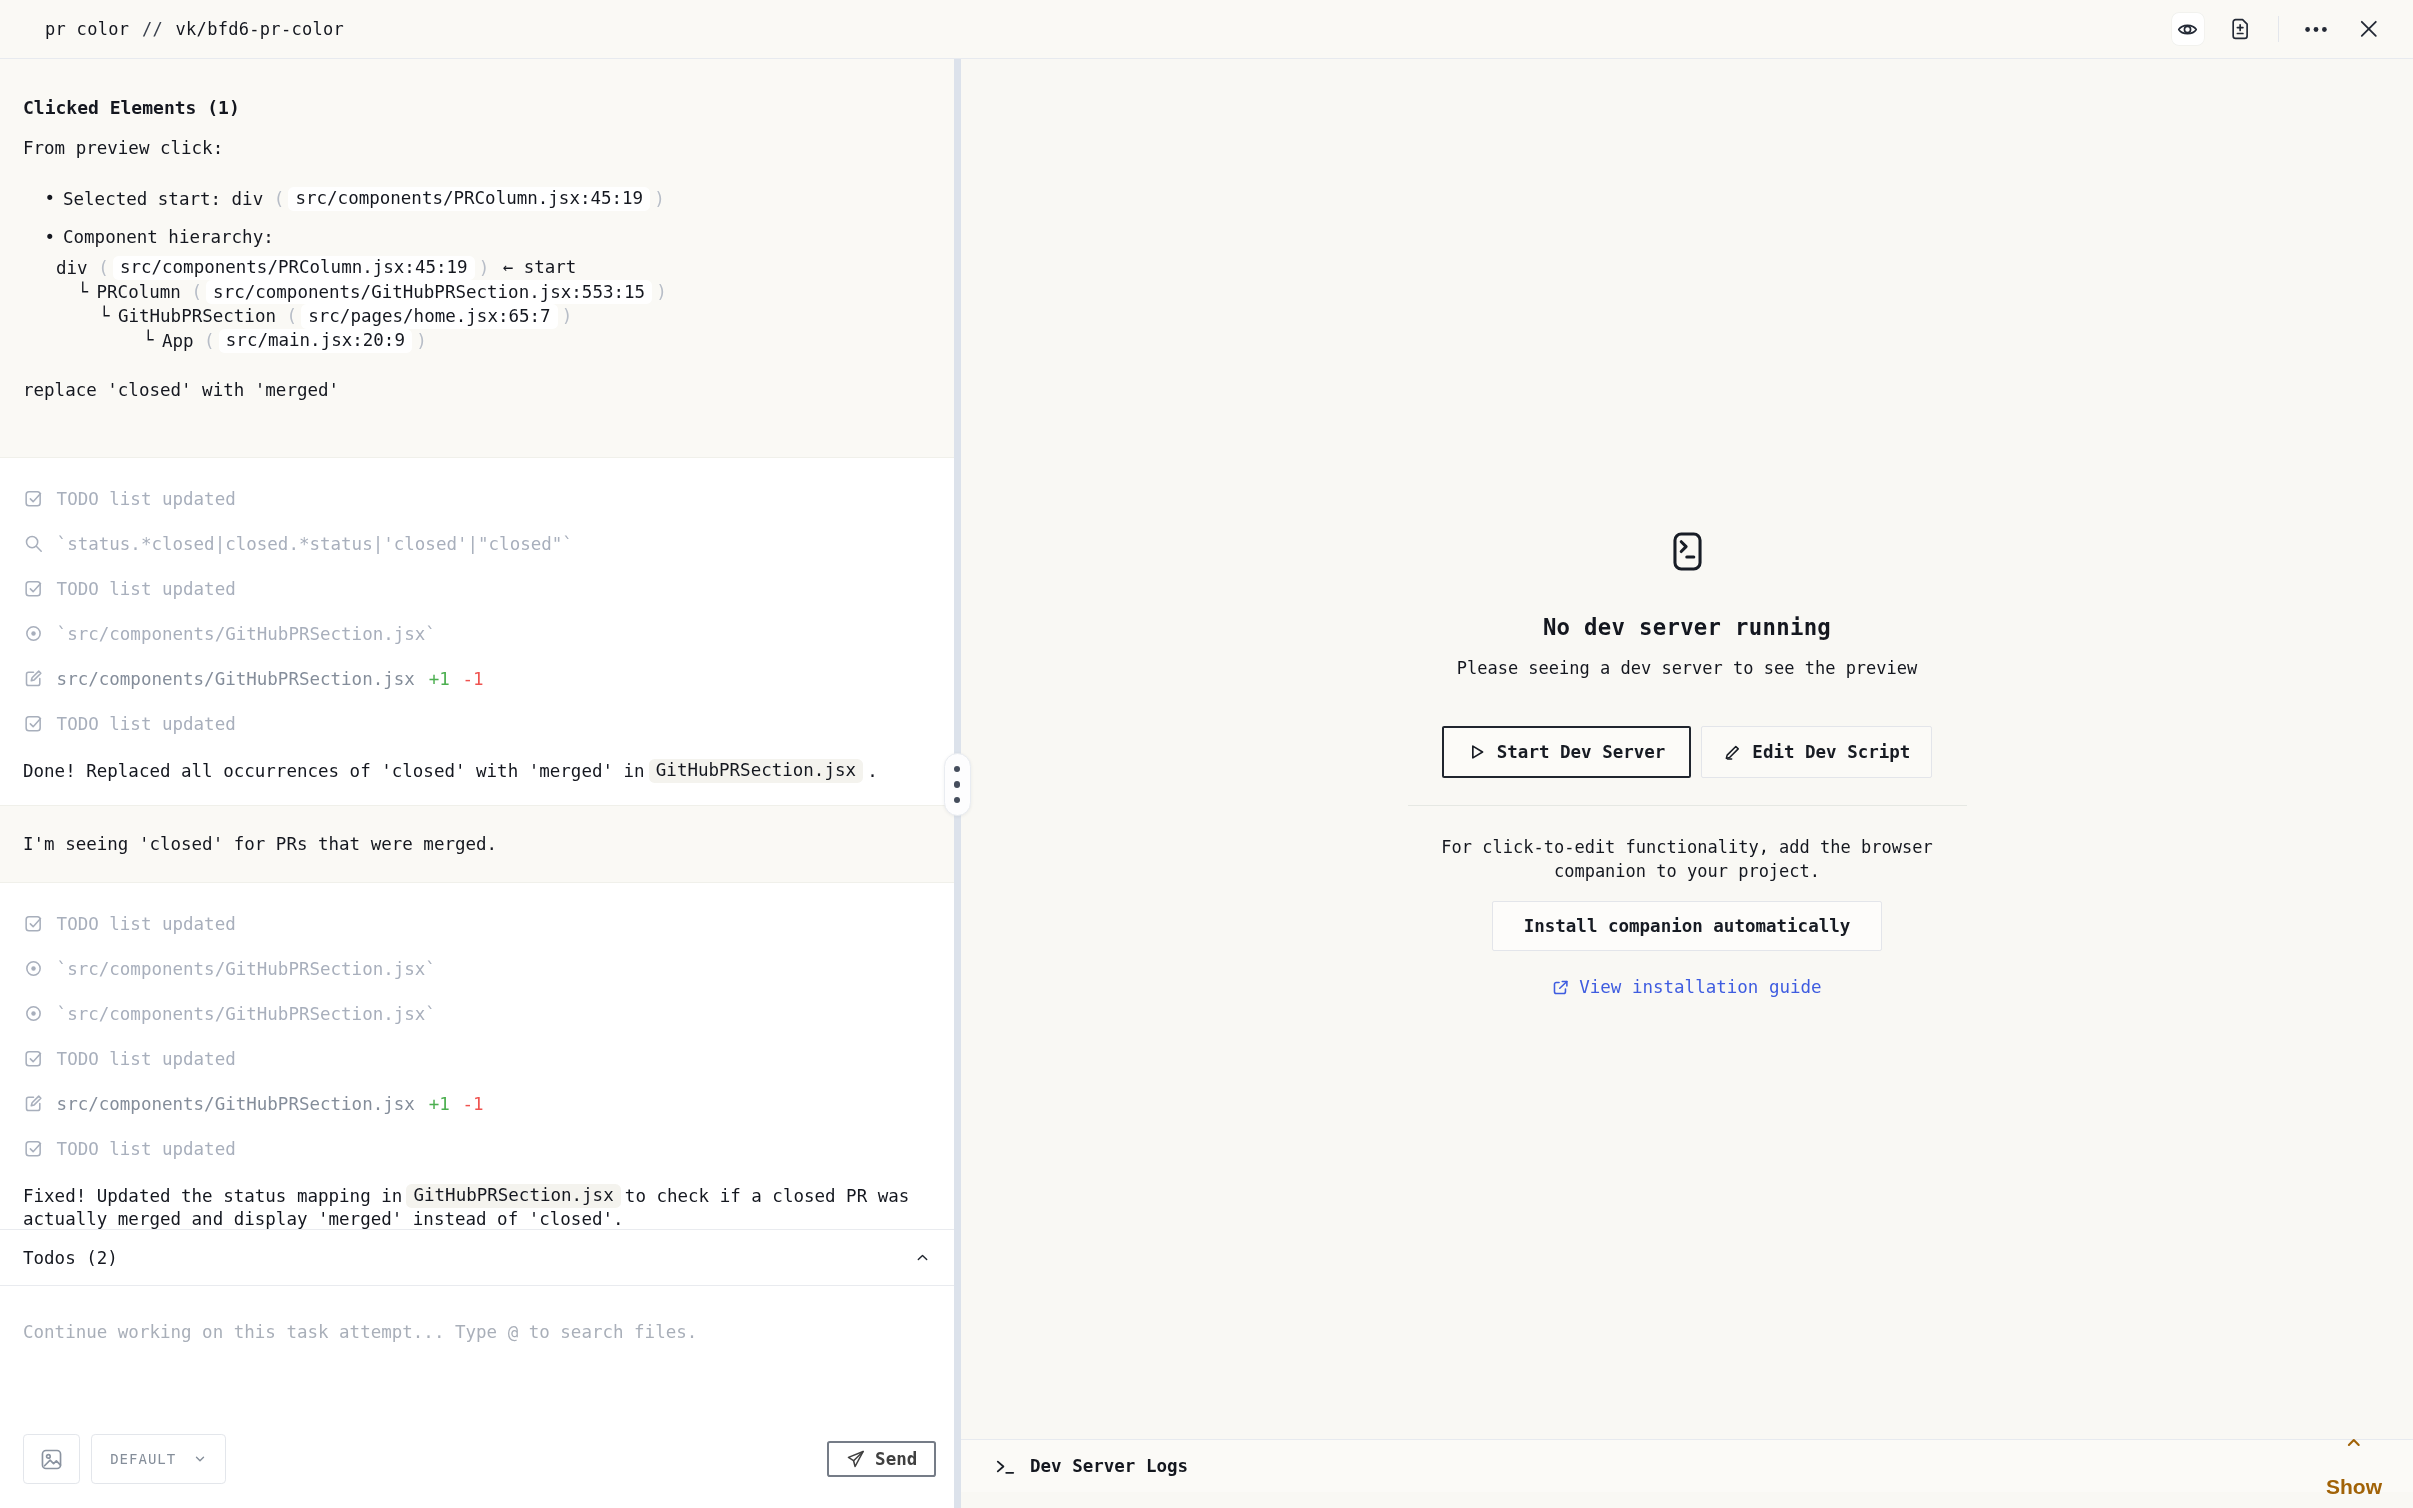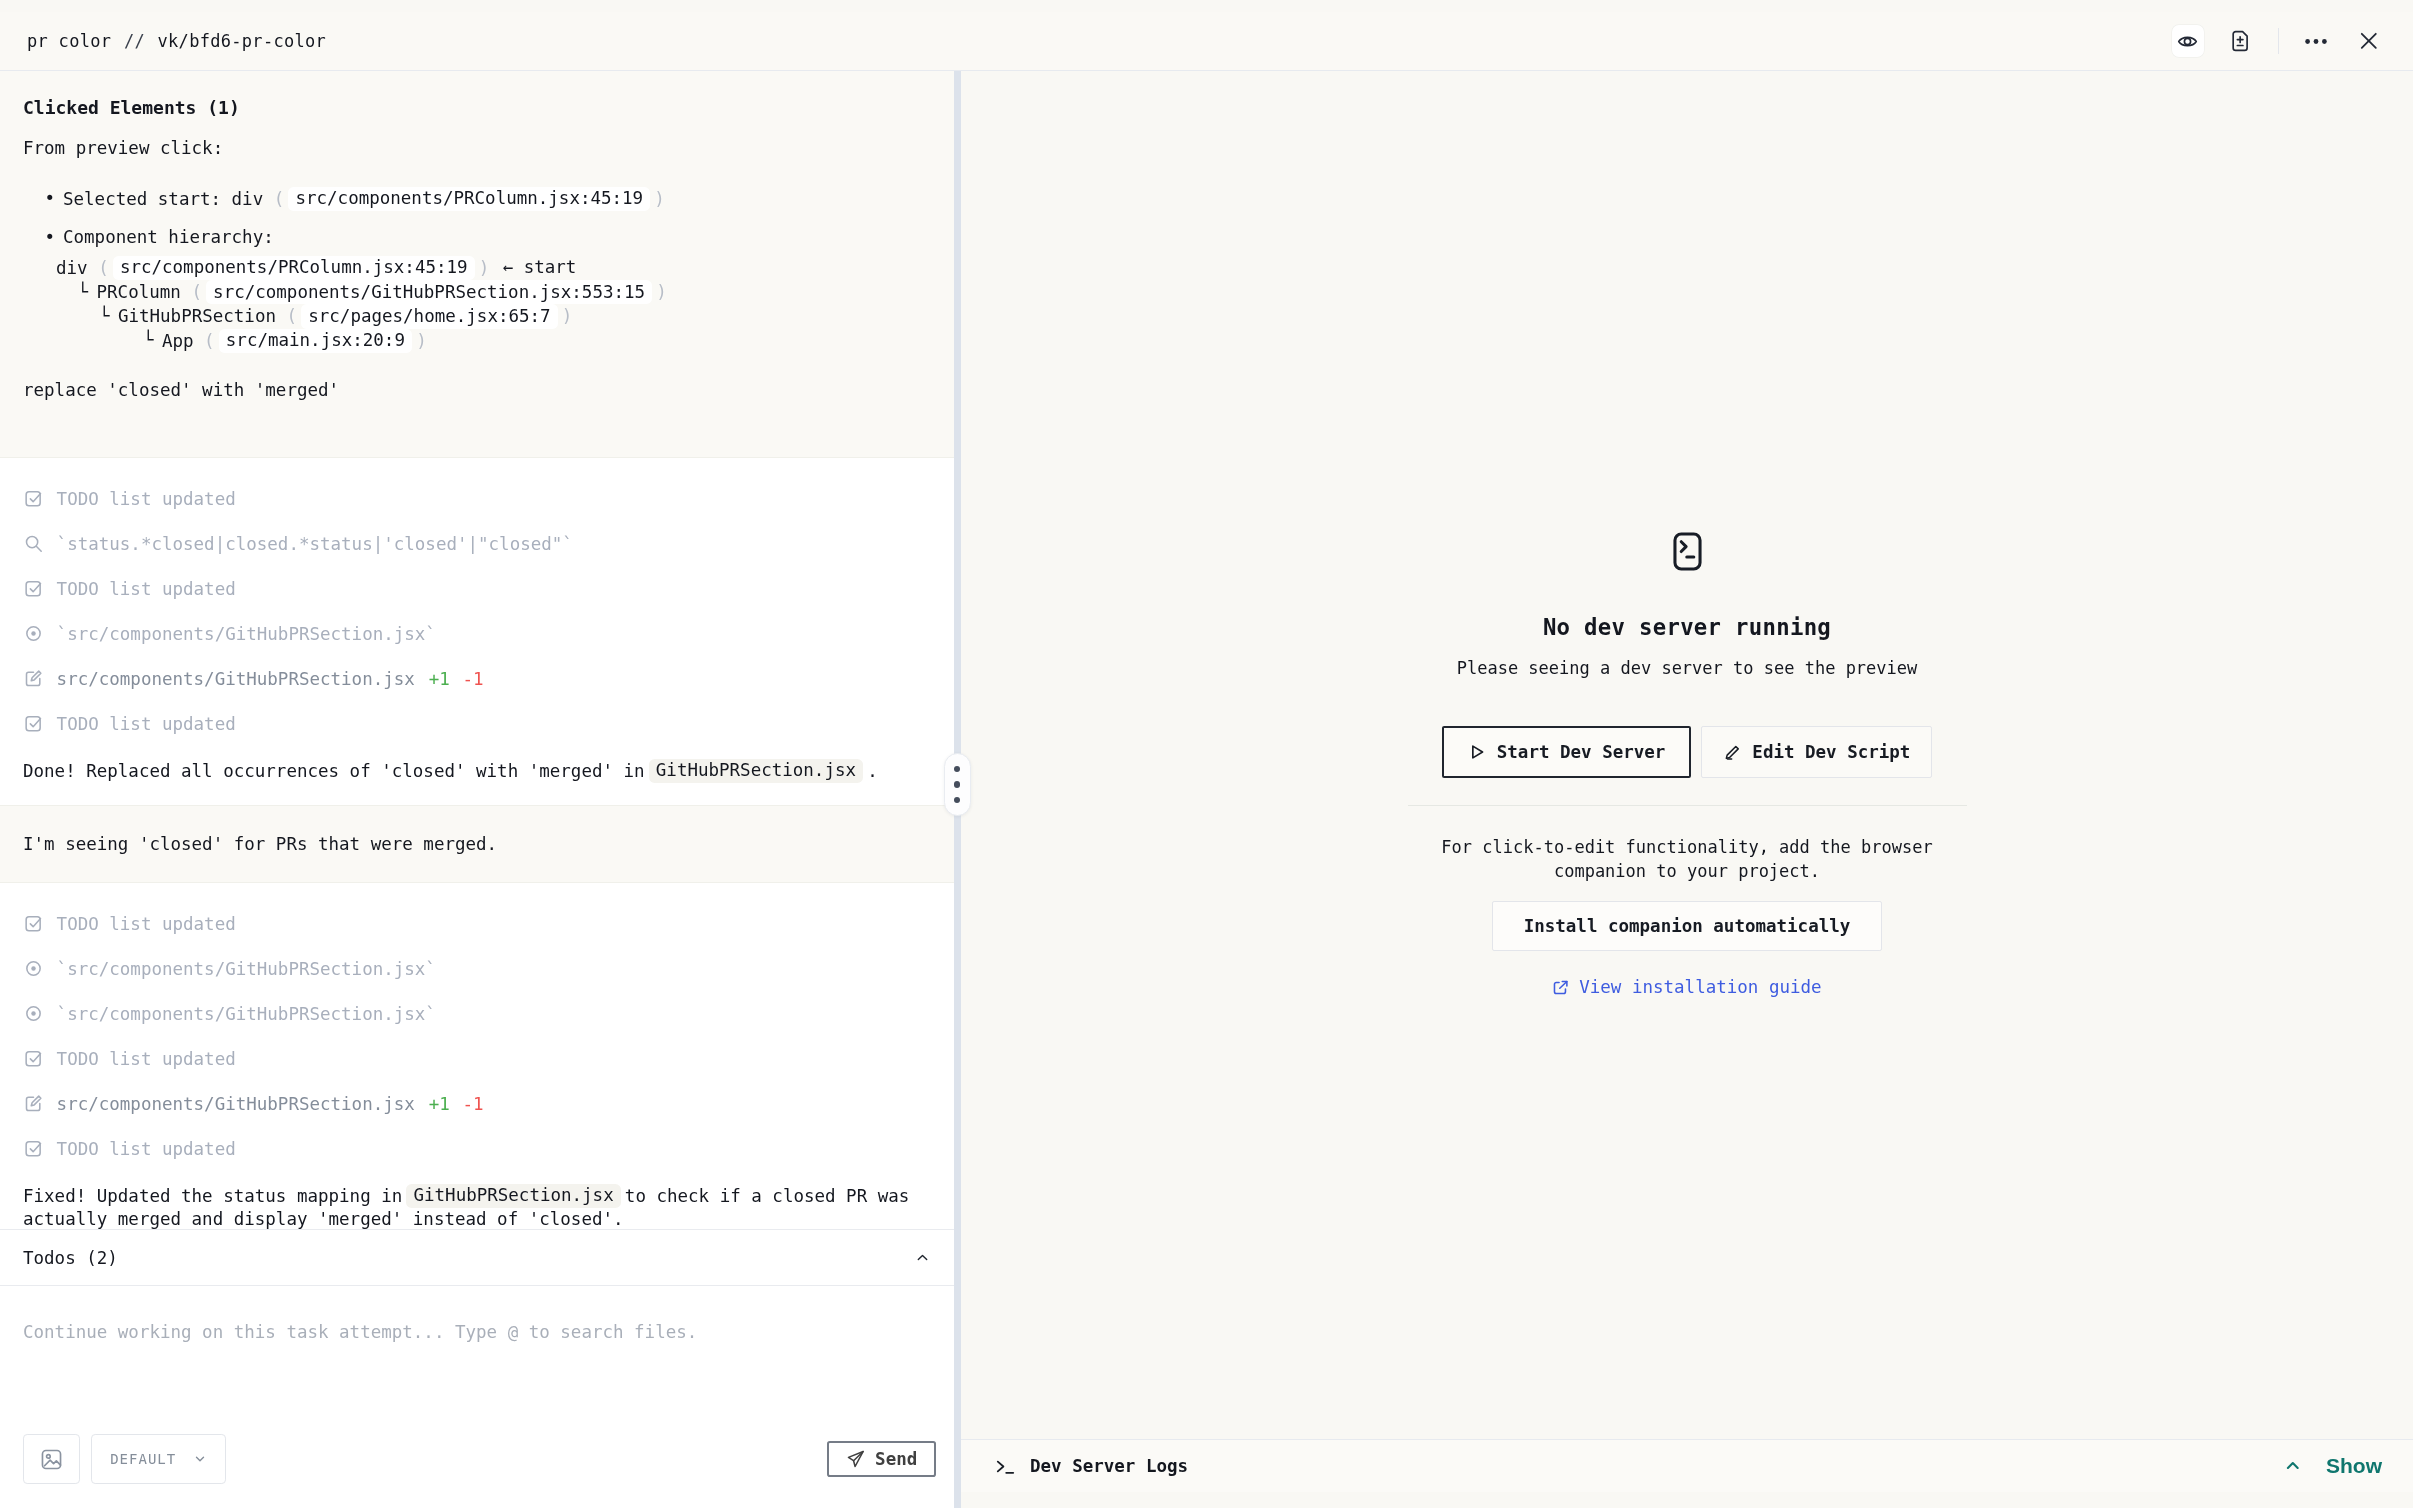--- a/index.html
+++ b/index.html
@@ -7,23 +7,23 @@
   .app{
     position:relative;width:2413px;height:1508px;overflow:hidden;
     background:#F9F8F4;color:#14171F;
     font-family:"DejaVu Sans Mono","Liberation Mono",monospace;
     font-size:17.5px;
   }
   svg{fill:none;stroke:currentColor;stroke-width:2.2;stroke-linecap:round;stroke-linejoin:round;flex:none;}
 
   
   .topbar{
-    position:absolute;top:12px;left:0;right:0;height:59px;
+    position:absolute;top:0;left:0;right:0;height:59px;
     background:#FAF9F5;border-bottom:1.4px solid #E7EAEF;
-    display:flex;align-items:center;padding:0 28px 0 27px;z-index:5;
+    display:flex;align-items:center;padding:0 28px 0 45px;z-index:5;
   }
   .title{font-size:17px;letter-spacing:0.3px;display:flex;align-items:center;gap:12.6px;}
   .title .sep{color:#3A414D;}
   .topbar-actions{margin-left:auto;display:flex;align-items:center;gap:21px;color:#232935;}
   .tb-btn{background:none;border:none;padding:0;color:#232935;display:flex;align-items:center;justify-content:center;width:32px;height:32px;border-radius:7px;cursor:pointer;}
   .tb-btn.active{background:#FFFFFF;box-shadow:0 0 0 0.7px #EFF0EC;}
   .vdiv{width:1.4px;height:26.5px;background:#E3E6EC;}
 
   
   .left{
@@ -105,21 +105,21 @@
   .btn-install{margin-top:18px;height:50px;padding:0 31px;border:1.4px solid #E3E5EA;background:#FDFCFA;}
   .guide{margin-top:26.5px;display:flex;align-items:center;gap:9.8px;color:#3E5CE0;font-size:17.5px;cursor:pointer;}
 
   
   .logsbar{
     position:absolute;left:961px;right:0;bottom:16px;height:53px;background:#FBFAF7;
     border-top:1.4px solid #E7EAEF;display:flex;align-items:center;padding:0 31px 0 34px;
   }
   .logsbar .licon{color:#181D26;}
   .logs-label{margin-left:14px;font-weight:600;font-size:17.5px;color:#14171F;}
-  .show-toggle{margin-left:auto;display:flex;align-items:center;gap:23px;color:#0f766e;cursor:pointer;}
+  .show-toggle{margin-left:auto;display:flex;align-items:center;gap:23px;color:#a16207;cursor:pointer;flex-direction:column;}
   .show-toggle .show-label{font-family:"Liberation Sans","DejaVu Sans",sans-serif;font-weight:bold;font-size:21px;}
 </style>
 </head>
 <body>
 
 <div class="app">
 
   <header class="topbar">
     <div class="title">
       <span>pr color</span>

